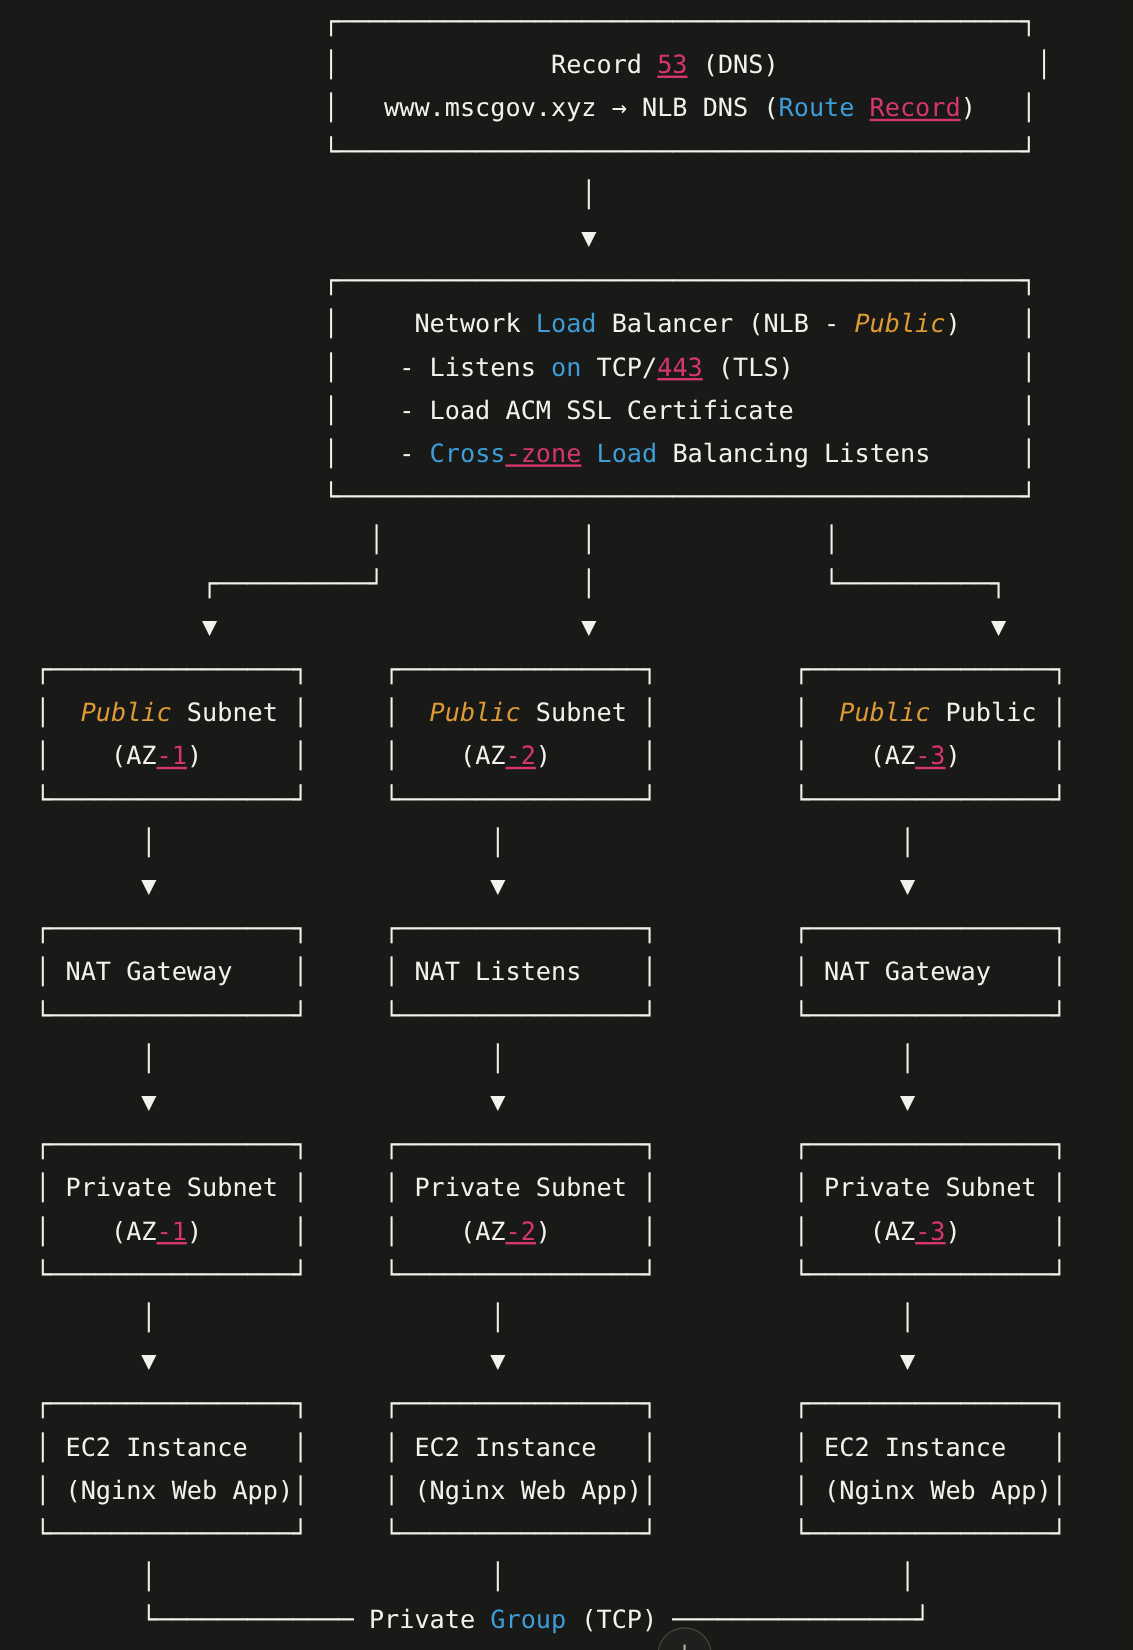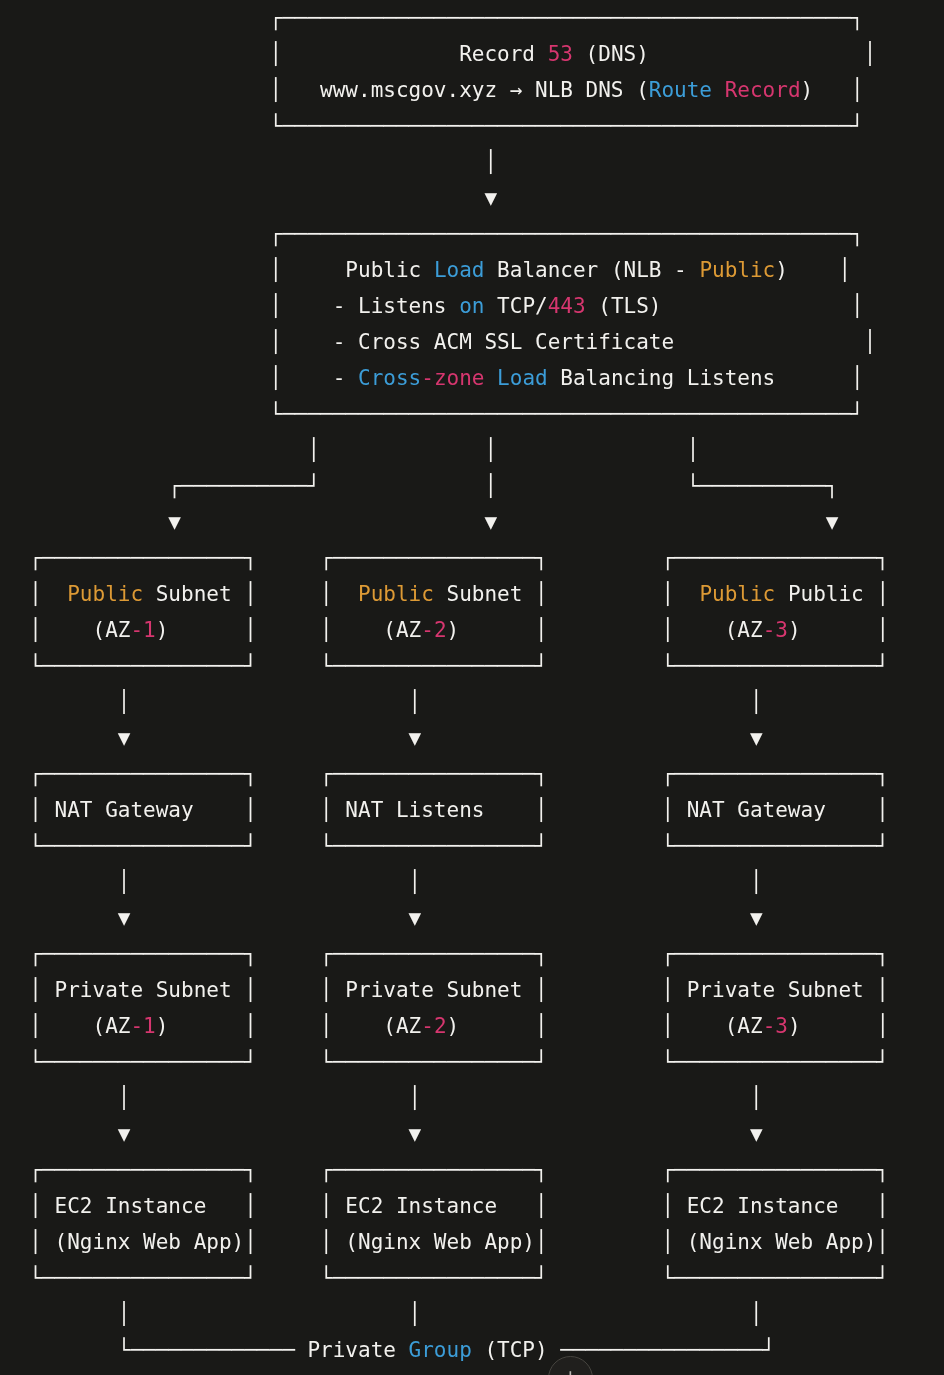--- a/index.html
+++ b/index.html
@@ -11,44 +11,44 @@
     position:relative;width:944px;height:1375px;overflow:hidden;background:var(--bg);
   }
   pre.diagram{
     margin:0;padding:0 0 0 4px;
     font-family:"DejaVu Sans Mono",monospace;
     font-size:21px;line-height:36px;font-weight:500;
     color:var(--fg);
   }
   pre.diagram .fg{color:var(--fg);}
   pre.diagram .b{color:var(--blue);}
-  pre.diagram .p{color:var(--pink);}
-  pre.diagram .o{color:var(--orange);}
+  pre.diagram .p{color:var(--pink);text-decoration:underline;}
+  pre.diagram .o{color:var(--orange);font-style:italic;}
   .scroll-btn{
     position:absolute;left:548px;top:1356px;width:45px;height:45px;
     border-radius:50%;background:var(--btn-bg);border:1.5px solid var(--btn-border);
     color:var(--btn-fg);display:flex;align-items:center;justify-content:center;
     font-family:"DejaVu Sans",sans-serif;font-size:19px;line-height:1;
     box-sizing:border-box;cursor:pointer;
   }
 </style>
 </head>
 <body>
 
 <div id="canvas">
   <pre class="diagram"><span><span class="fg">                     ┌─────────────────────────────────────────────┐</span></span>
 <span><span class="fg">                     │              Record </span><span class="p">53</span><span class="fg"> (DNS)                 │</span></span>
 <span><span class="fg">                     │   www.mscgov.xyz → NLB DNS (</span><span class="b">Route</span><span class="fg"> </span><span class="p">Record</span><span class="fg">)   │</span></span>
 <span><span class="fg">                     └─────────────────────────────────────────────┘</span></span>
 <span><span class="fg">                                      │</span></span>
 <span><span class="fg">                                      ▼</span></span>
 <span><span class="fg">                     ┌─────────────────────────────────────────────┐</span></span>
-<span><span class="fg">                     │     Public </span><span class="b">Load</span><span class="fg"> Balancer (NLB - </span><span class="o">Public</span><span class="fg">)    │</span></span>
+<span><span class="fg">                     │     Network </span><span class="b">Load</span><span class="fg"> Balancer (NLB - </span><span class="o">Public</span><span class="fg">)    │</span></span>
 <span><span class="fg">                     │    - Listens </span><span class="b">on</span><span class="fg"> TCP/</span><span class="p">443</span><span class="fg"> (TLS)               │</span></span>
-<span><span class="fg">                     │    - Cross ACM SSL Certificate               │</span></span>
+<span><span class="fg">                     │    - Load ACM SSL Certificate               │</span></span>
 <span><span class="fg">                     │    - </span><span class="b">Cross</span><span class="p">-zone</span><span class="fg"> </span><span class="b">Load</span><span class="fg"> Balancing Listens      │</span></span>
 <span><span class="fg">                     └─────────────────────────────────────────────┘</span></span>
 <span><span class="fg">                        │             │               │</span></span>
 <span><span class="fg">             ┌──────────┘             │               └──────────┐</span></span>
 <span><span class="fg">             ▼                        ▼                          ▼</span></span>
 <span><span class="fg">  ┌────────────────┐     ┌────────────────┐         ┌────────────────┐</span></span>
 <span><span class="fg">  │  </span><span class="o">Public</span><span class="fg"> Subnet │     │  </span><span class="o">Public</span><span class="fg"> Subnet │         │  </span><span class="o">Public</span><span class="fg"> Public │</span></span>
 <span><span class="fg">  │    (AZ</span><span class="p">-1</span><span class="fg">)      │     │    (AZ</span><span class="p">-2</span><span class="fg">)      │         │    (AZ</span><span class="p">-3</span><span class="fg">)      │</span></span>
 <span><span class="fg">  └────────────────┘     └────────────────┘         └────────────────┘</span></span>
 <span><span class="fg">         │                      │                          │</span></span>

